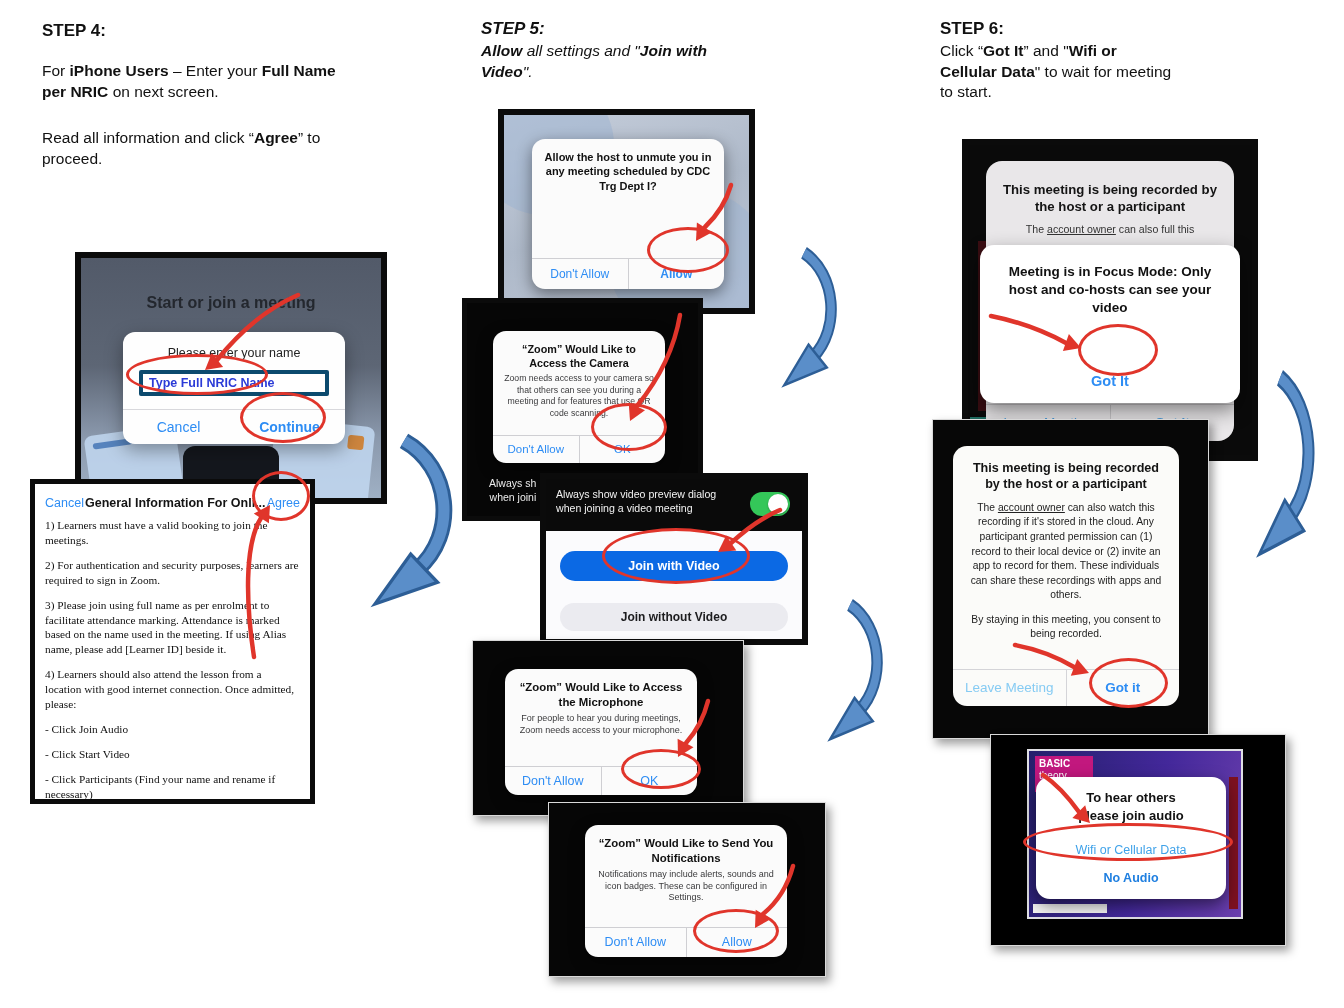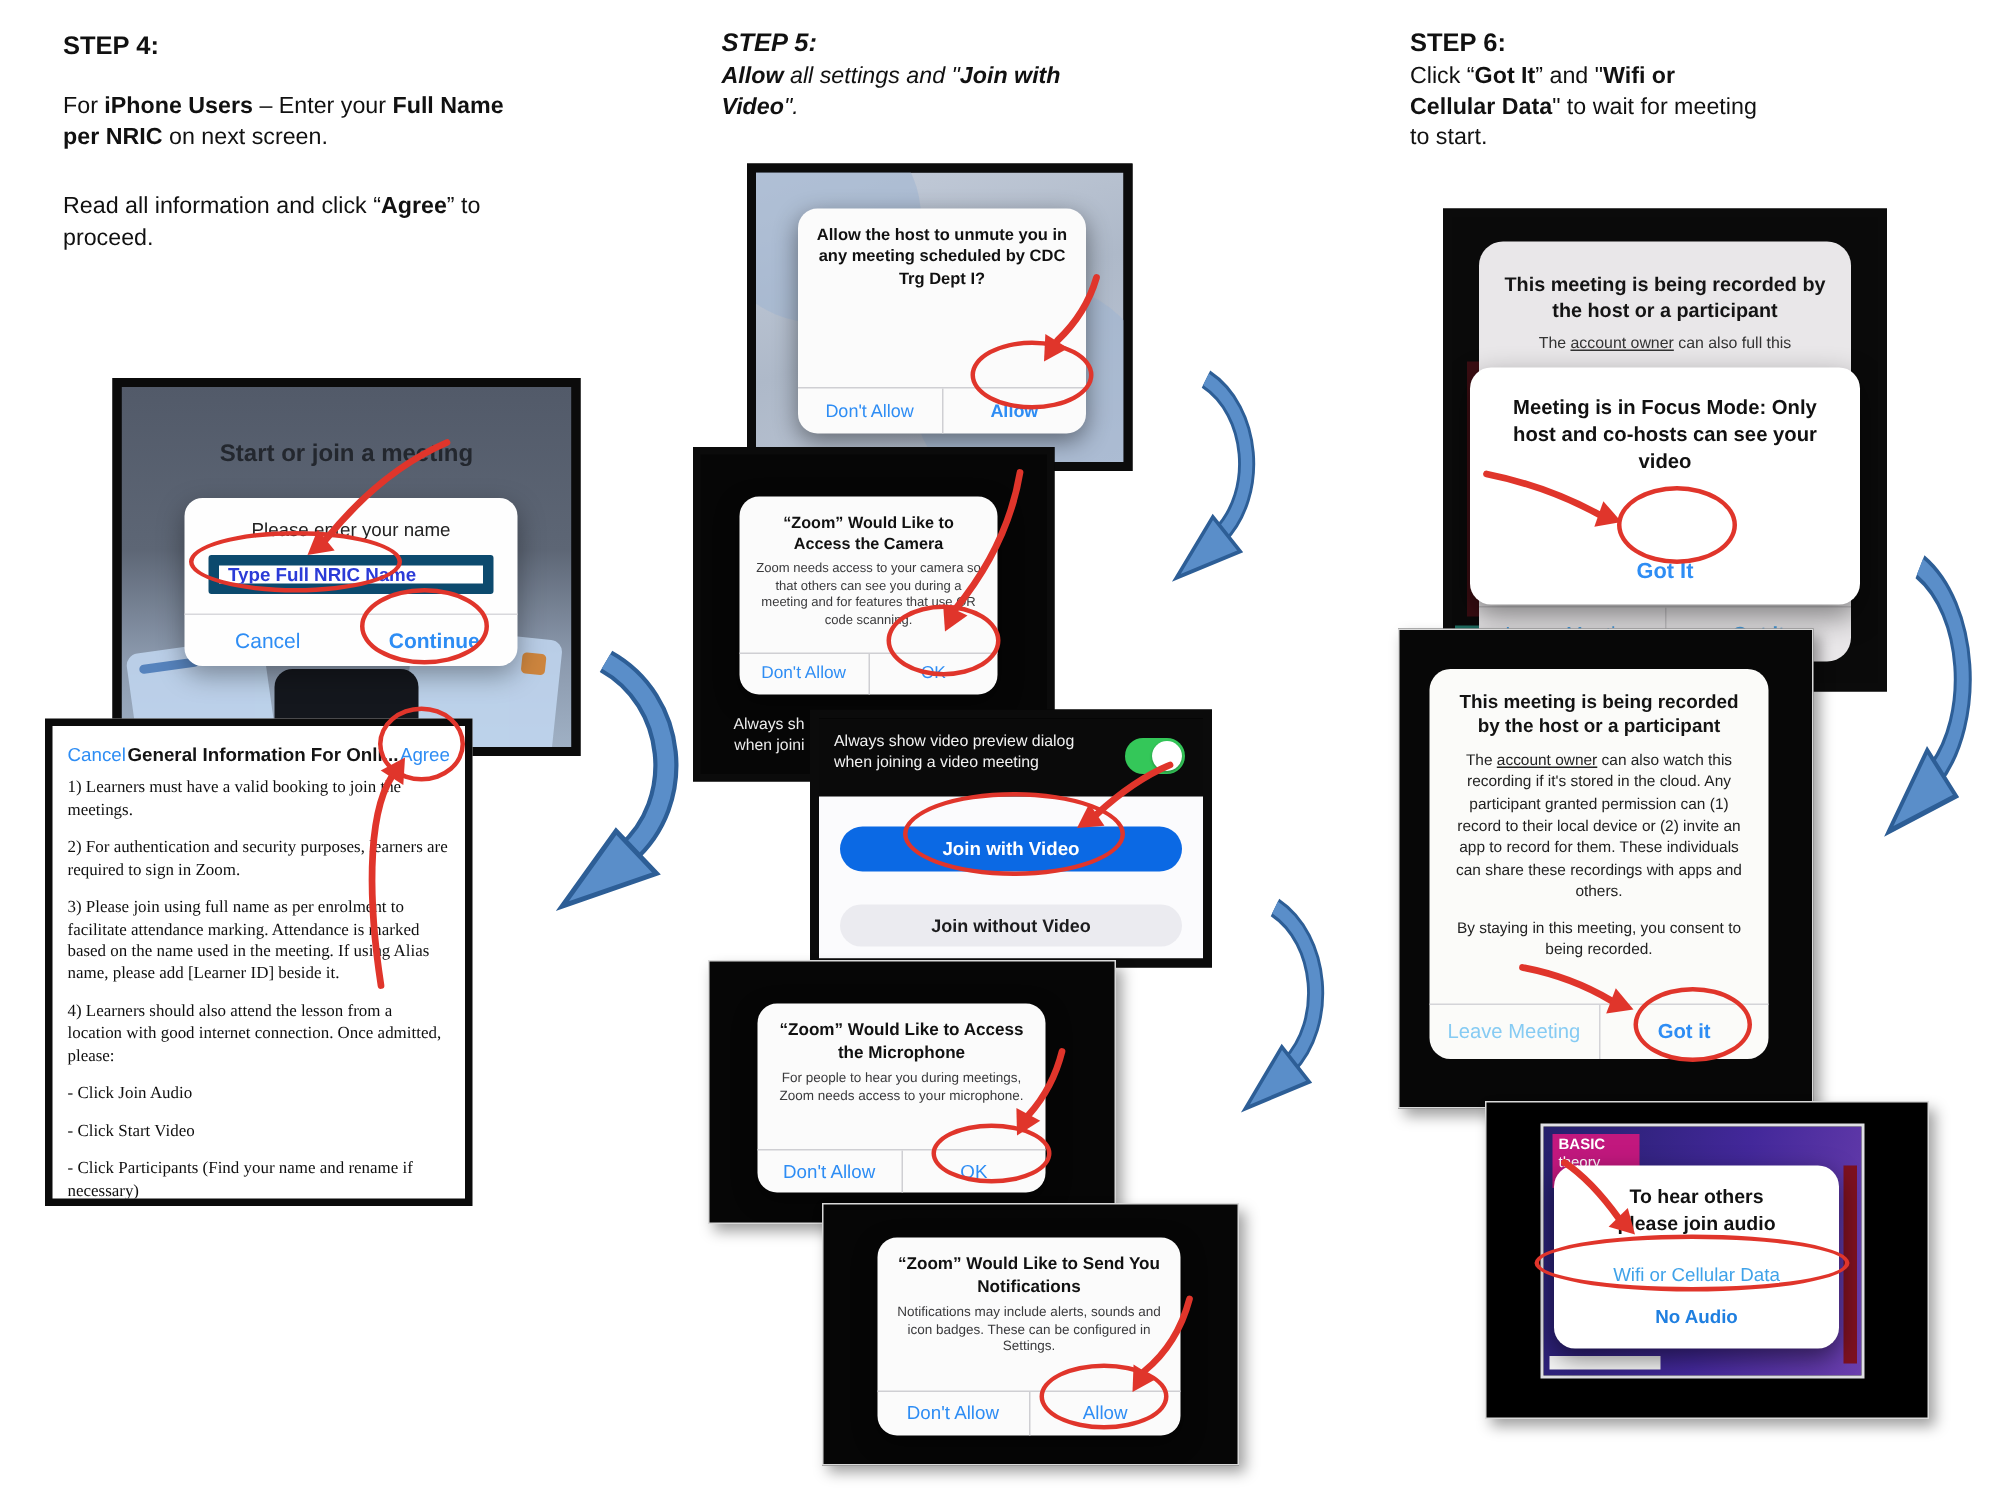--- a/index.html
+++ b/index.html
@@ -24,21 +24,21 @@
   .a-bg{position:absolute;inset:0;background:linear-gradient(180deg,#525a69 0%,#5d6675 45%,#8b99ad 75%,#9fb0c4 100%);}
   .a-card{position:absolute;border-radius:8px;background:#c2d8f1;opacity:.85;}
   .a-card.l{left:8px;bottom:-18px;width:92px;height:86px;transform:rotate(-8deg);}
   .a-card.r{right:10px;bottom:-14px;width:100px;height:90px;transform:rotate(6deg);}
   .a-dot{position:absolute;left:8px;top:8px;width:40px;height:6px;border-radius:3px;background:#4d7fc0;}
   .a-sq{position:absolute;right:10px;top:10px;width:16px;height:14px;border-radius:3px;background:#d9822b;}
   .a-phone{position:absolute;left:50%;bottom:-40px;width:96px;height:92px;margin-left:-48px;border-radius:12px;background:#14171d;}
   .a-title{position:absolute;left:0;right:0;top:36px;text-align:center;font-size:16px;font-weight:600;color:#23272e;}
   .a-dialog{position:absolute;left:42px;top:74px;width:222px;height:112px;background:#fefefe;border-radius:12px;box-shadow:0 6px 18px rgba(0,0,0,.35);}
   .a-d-title{text-align:center;font-size:12.5px;color:#222;margin-top:14px;}
-  .a-input{display:block;box-sizing:border-box;margin:10px auto 0;width:190px;height:26px;border:7px solid #0c4a6e;border-radius:2px;
+  .a-input{display:block;box-sizing:border-box;margin:10px auto 0;width:190px;height:26px;border:4px solid #0c4a6e;border-radius:2px;
            background:#fff;font-family:"Liberation Sans",sans-serif;font-size:12.5px;font-weight:bold;color:#2b3bd7;padding:0 6px;}
   .a-btns{position:absolute;bottom:0;left:0;right:0;height:34px;display:flex;border-top:1px solid #d8d8dc;}
   .a-btn{flex:1;text-align:center;line-height:34px;font-size:14px;color:#2e8df4;}
   .a-btn.semib{font-weight:700;}
   
   .b-head{display:flex;align-items:center;justify-content:space-between;padding:12px 10px 4px 10px;font-size:12.5px;}
   .b-title{font-weight:bold;color:#141414;}
   .b-body{padding:4px 10px 0 10px;font-family:"Liberation Serif",serif;font-size:11.3px;line-height:1.32;color:#101010;}
   .b-body p{margin:0 0 10px 0;}
   

